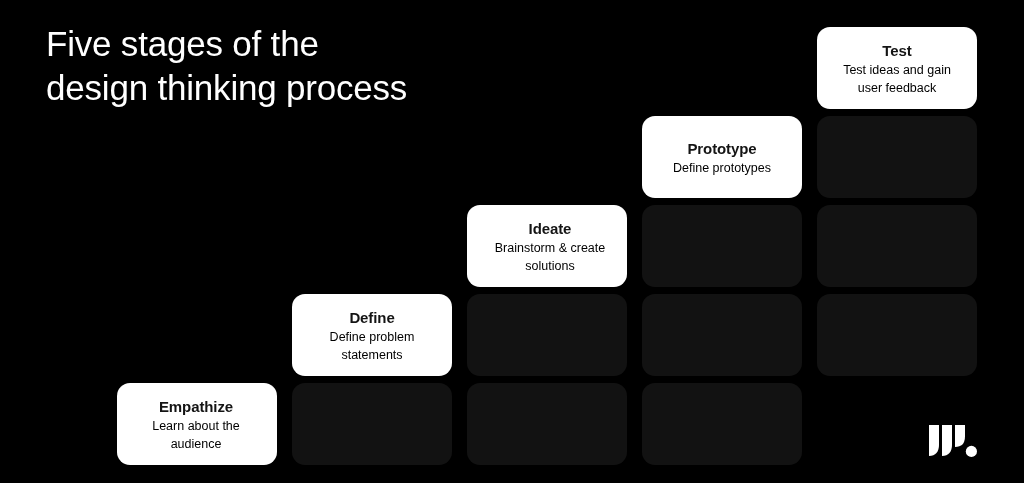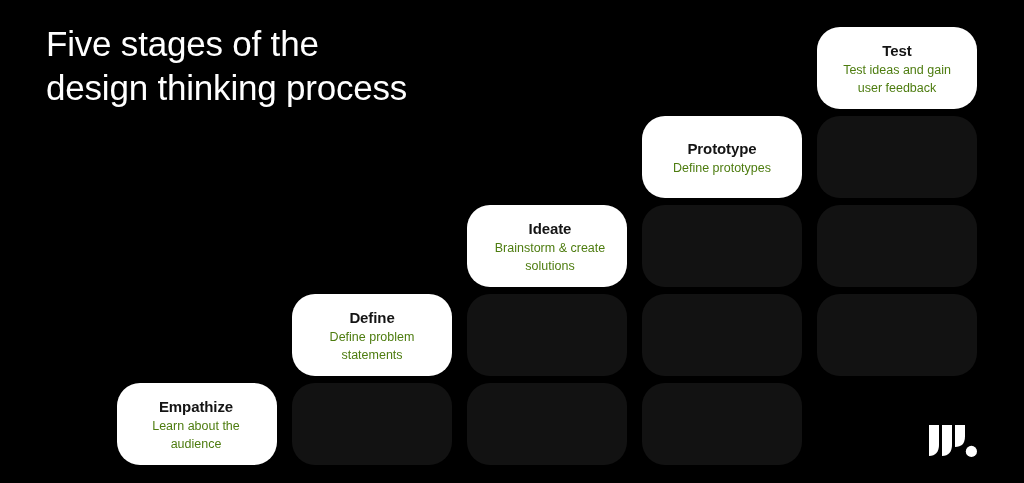--- a/index.html
+++ b/index.html
@@ -21,21 +21,21 @@
     color: #ffffff;
     line-height: 44px;
     letter-spacing: -0.2px;
   }
   .title-line { display: block; }
 
   .card {
     position: absolute;
     width: 160px;
     height: 82px;
-    border-radius: 23px;
+    border-radius: 13px;
     box-sizing: border-box;
   }
   .stage {
     background: #ffffff;
     display: flex;
     flex-direction: column;
     align-items: center;
     justify-content: center;
     text-align: center;
     padding: 6px 10px;
@@ -44,21 +44,21 @@
 
   .stage-name {
     font-size: 15px;
     font-weight: 700;
     color: #141414;
     line-height: 21px;
     letter-spacing: -0.1px;
   }
   .stage-desc {
     font-size: 12.5px;
-    color: #4d7c0f;
+    color: #000000;
     line-height: 18px;
     max-width: 112px;
   }
 
   
   .col1 { left: 117px; padding-left: 8px; }
   .col2 { left: 292px; }
   .col3 { left: 467px; }
   .col4 { left: 642px; }
   .col5 { left: 817px; }

